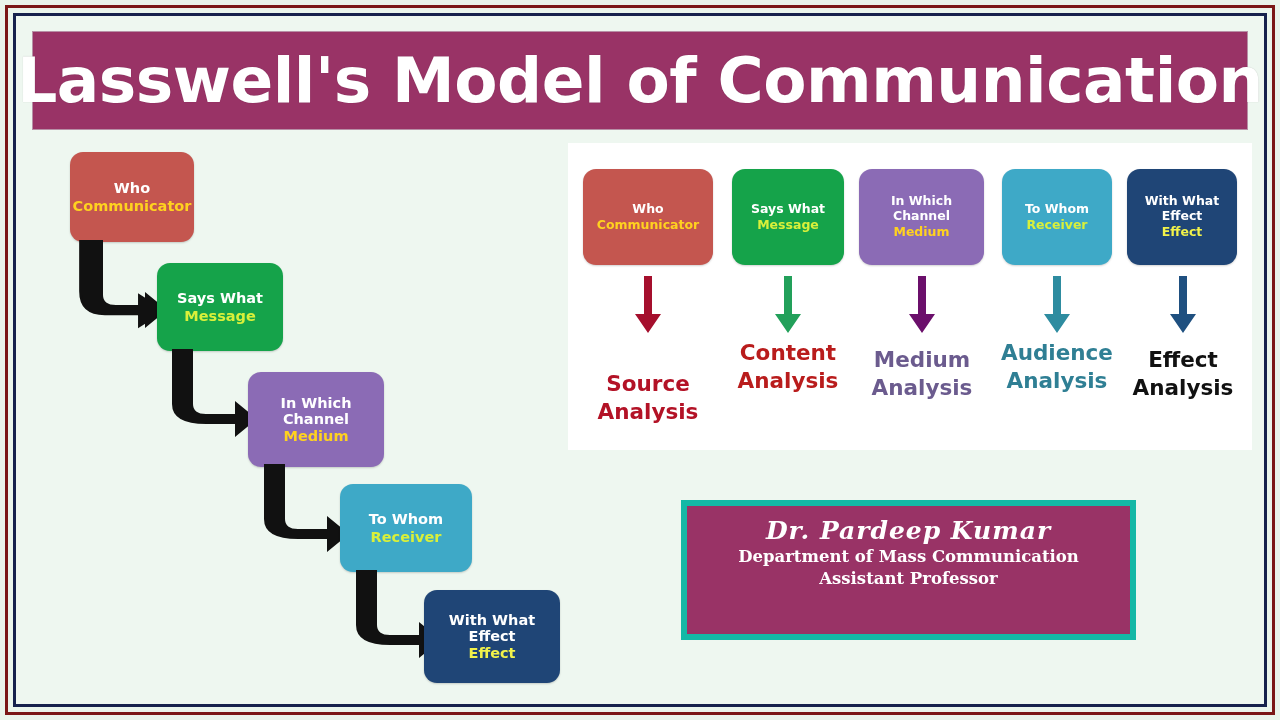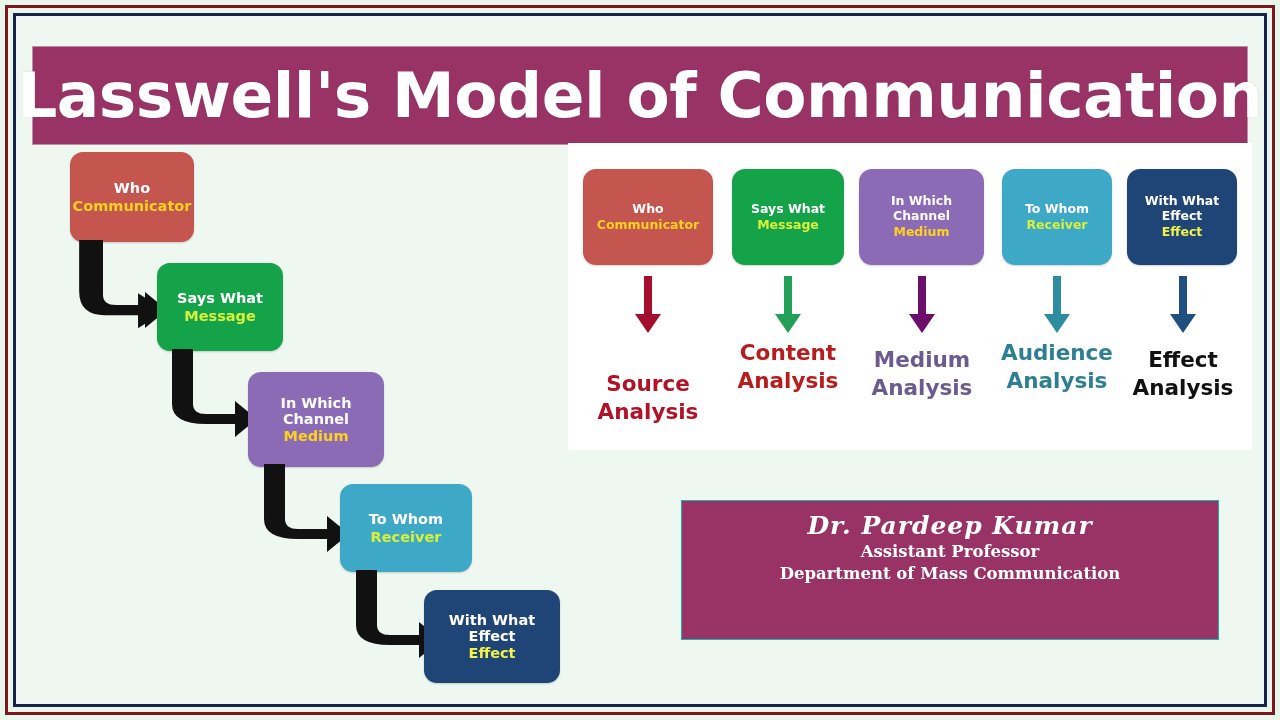--- a/index.html
+++ b/index.html
@@ -37,21 +37,20 @@
     position: absolute;
     left: 32px;
     top: 31px;
     width: 1216px;
     height: 99px;
     background: #993366;
     border: 1px solid #b790a6;
     display: flex;
     align-items: center;
     justify-content: center;
-    margin-top: 15px;
   }
   #title-text {
     color: #ffffff;
     font-family: "DejaVu Sans", sans-serif;
     font-size: 63px;
     font-weight: bold;
     letter-spacing: -0.5px;
     line-height: 1;
     white-space: nowrap;
     text-shadow: 0 0 1px rgba(0,0,0,.25);
@@ -109,24 +108,24 @@
     font-size: 21.5px;
     line-height: 1.32;
     white-space: pre-line;
   }
 
   
   #credits {
     position: absolute;
     left: 681px;
     top: 500px;
-    width: 538px;
+    width: 455px;
     height: 140px;
     background: #993366;
-    border: 1px solid #14b8a6;
+    border: 6px solid #14b8a6;
     color: #ffffff;
     text-align: center;
     padding-top: 9px;
   }
   #credits .name {
     font-family: "DejaVu Serif", serif;
     font-style: italic;
     font-weight: bold;
     font-size: 25px;
     letter-spacing: 1px;
@@ -248,17 +247,17 @@
     </div>
     <svg class="down-arrow" style="left:601px; top:133px; width:28px; height:58px;" viewBox="0 0 28 58">
       <path d="M10 0 L18 0 L18 38 L27 38 L14 57 L1 38 L10 38 Z" fill="#1f5080"></path>
     </svg>
     <div class="analysis-label" style="left:545px; top:203px; width:140px; color:#111111;">Effect
 Analysis</div>
   </div>
 
   <div id="credits">
     <div class="name">Dr. Pardeep Kumar</div>
+    <div class="line">Department of Mass Communication</div>
     <div class="line">Assistant Professor</div>
-    <div class="line">Department of Mass Communication</div>
   </div>
 
 </div>
 
 </body></html>

